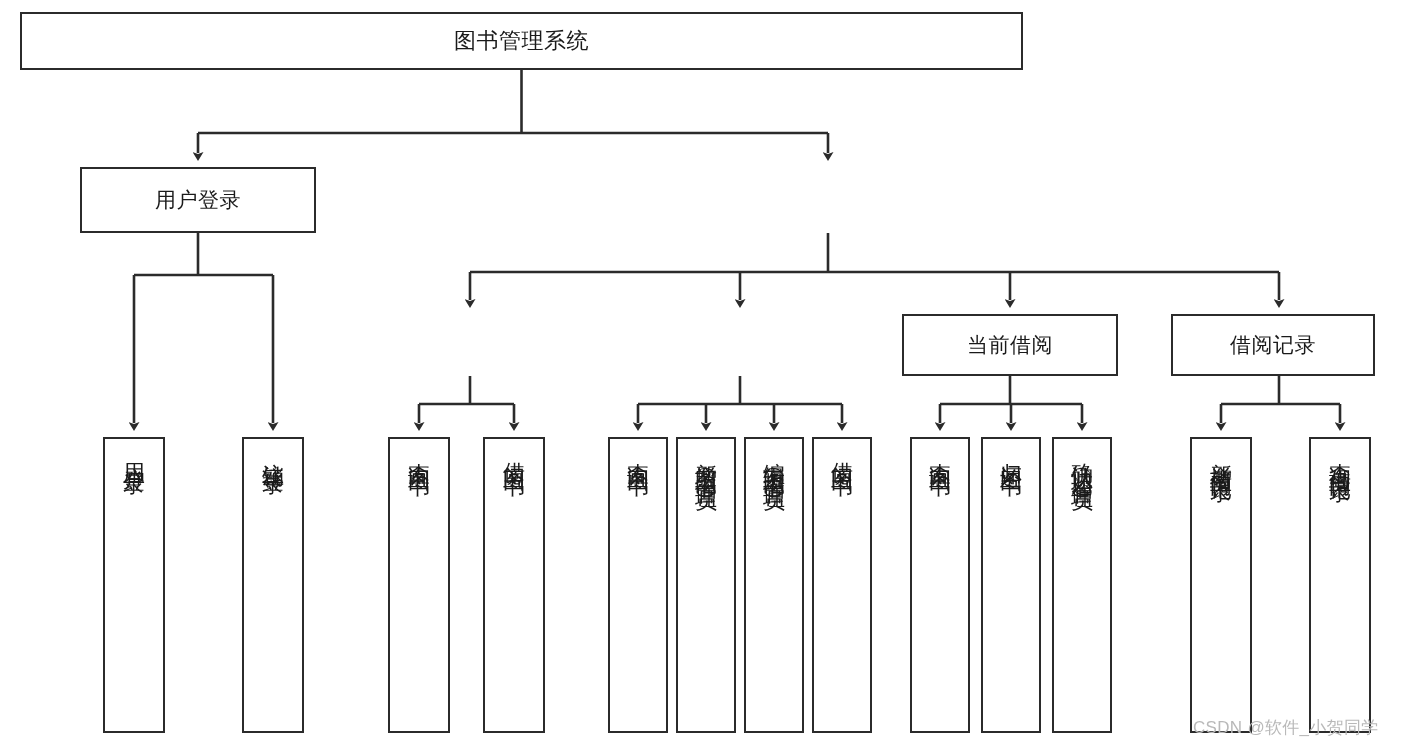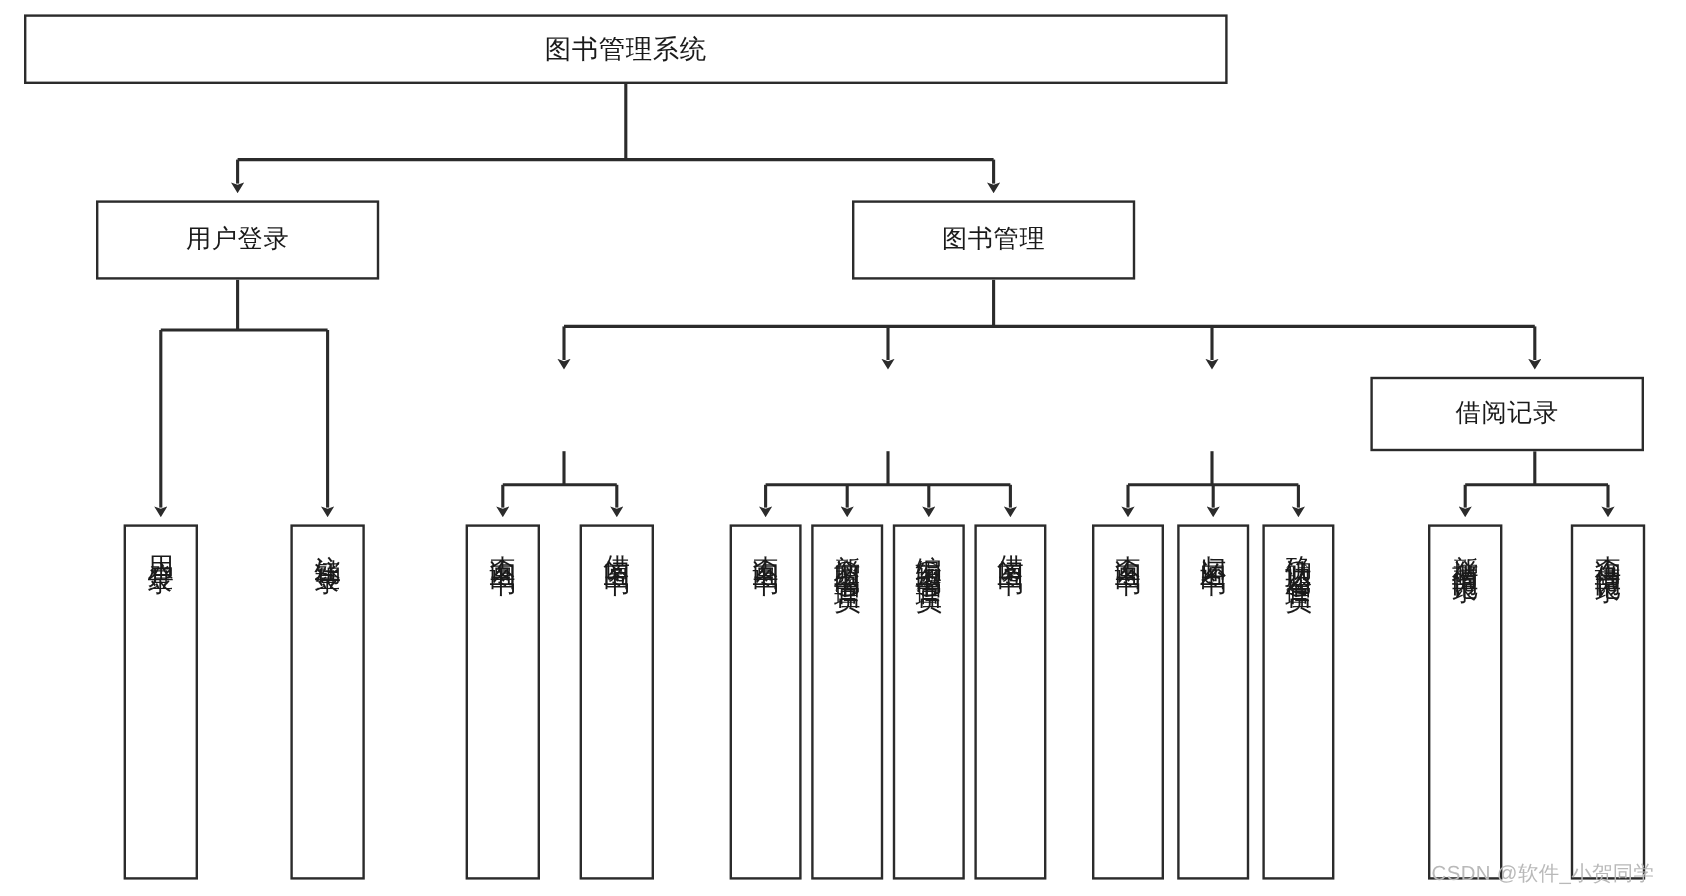--- a/index.html
+++ b/index.html
@@ -132,28 +132,28 @@
   </svg>
 
   <div class="node root horizontal" id="node-root" style="left:20px; top:12px; width:1003px; height:58px;">
     <span class="node-label">图书管理系统</span>
   </div>
 
   <div class="node horizontal" id="node-user-login" style="left:80px; top:167px; width:236px; height:66px;">
     <span class="node-label">用户登录</span>
   </div>
 
-  <div class="node horizontal" id="node-book-management" style="left:710px; top:167px; width:236px; height:66px;">
-    <span class="node-label">图书管理</span>
-  </div>
-
-
-
-
-  <div class="node horizontal" id="node-borrow-record" style="left:1142px; top:314px; width:228px; height:62px;">
+
+
+
+  <div class="node horizontal" id="node-current-borrow" style="left:902px; top:314px; width:216px; height:62px;">
+    <span class="node-label">当前借阅</span>
+  </div>
+
+  <div class="node horizontal" id="node-borrow-record" style="left:1171px; top:314px; width:204px; height:62px;">
     <span class="node-label">借阅记录</span>
   </div>
 
   <div class="node vertical" style="left:103px; top:437px; width:62px; height:296px;">
     <span class="node-label">用户登录</span>
   </div>
 
   <div class="node vertical" style="left:242px; top:437px; width:62px; height:296px;">
     <span class="node-label">注销登录</span>
   </div>

